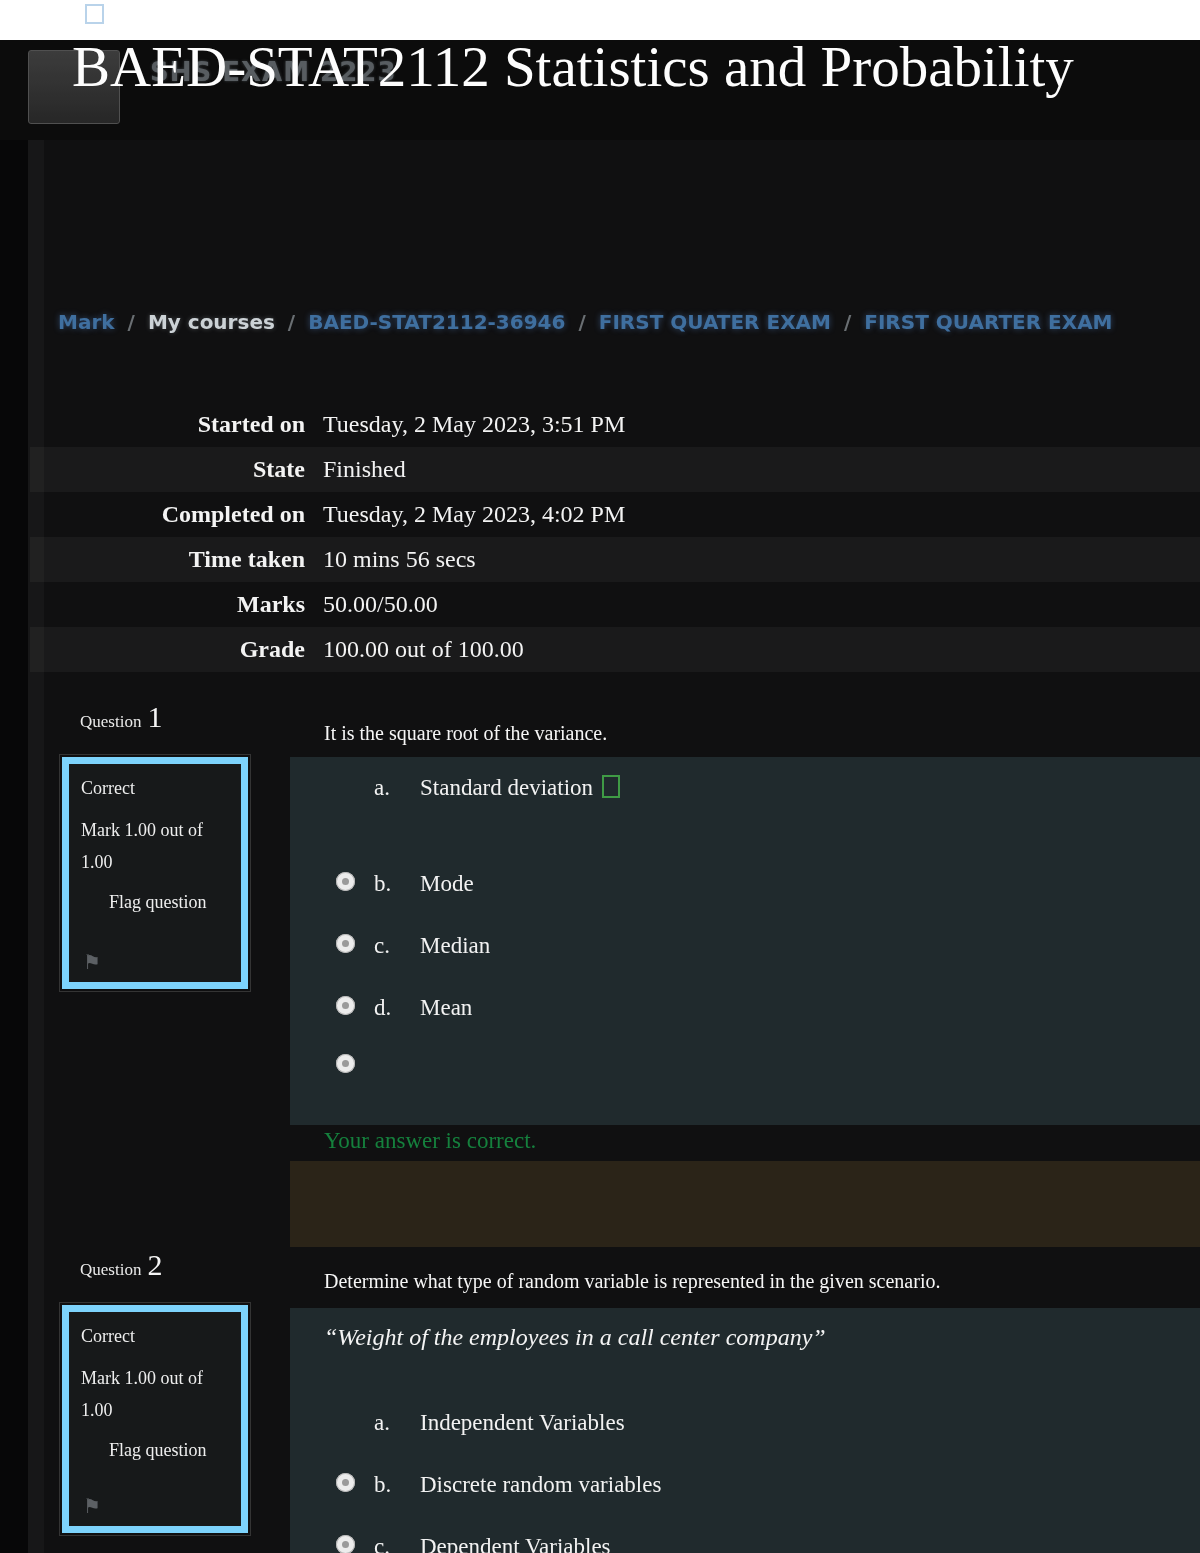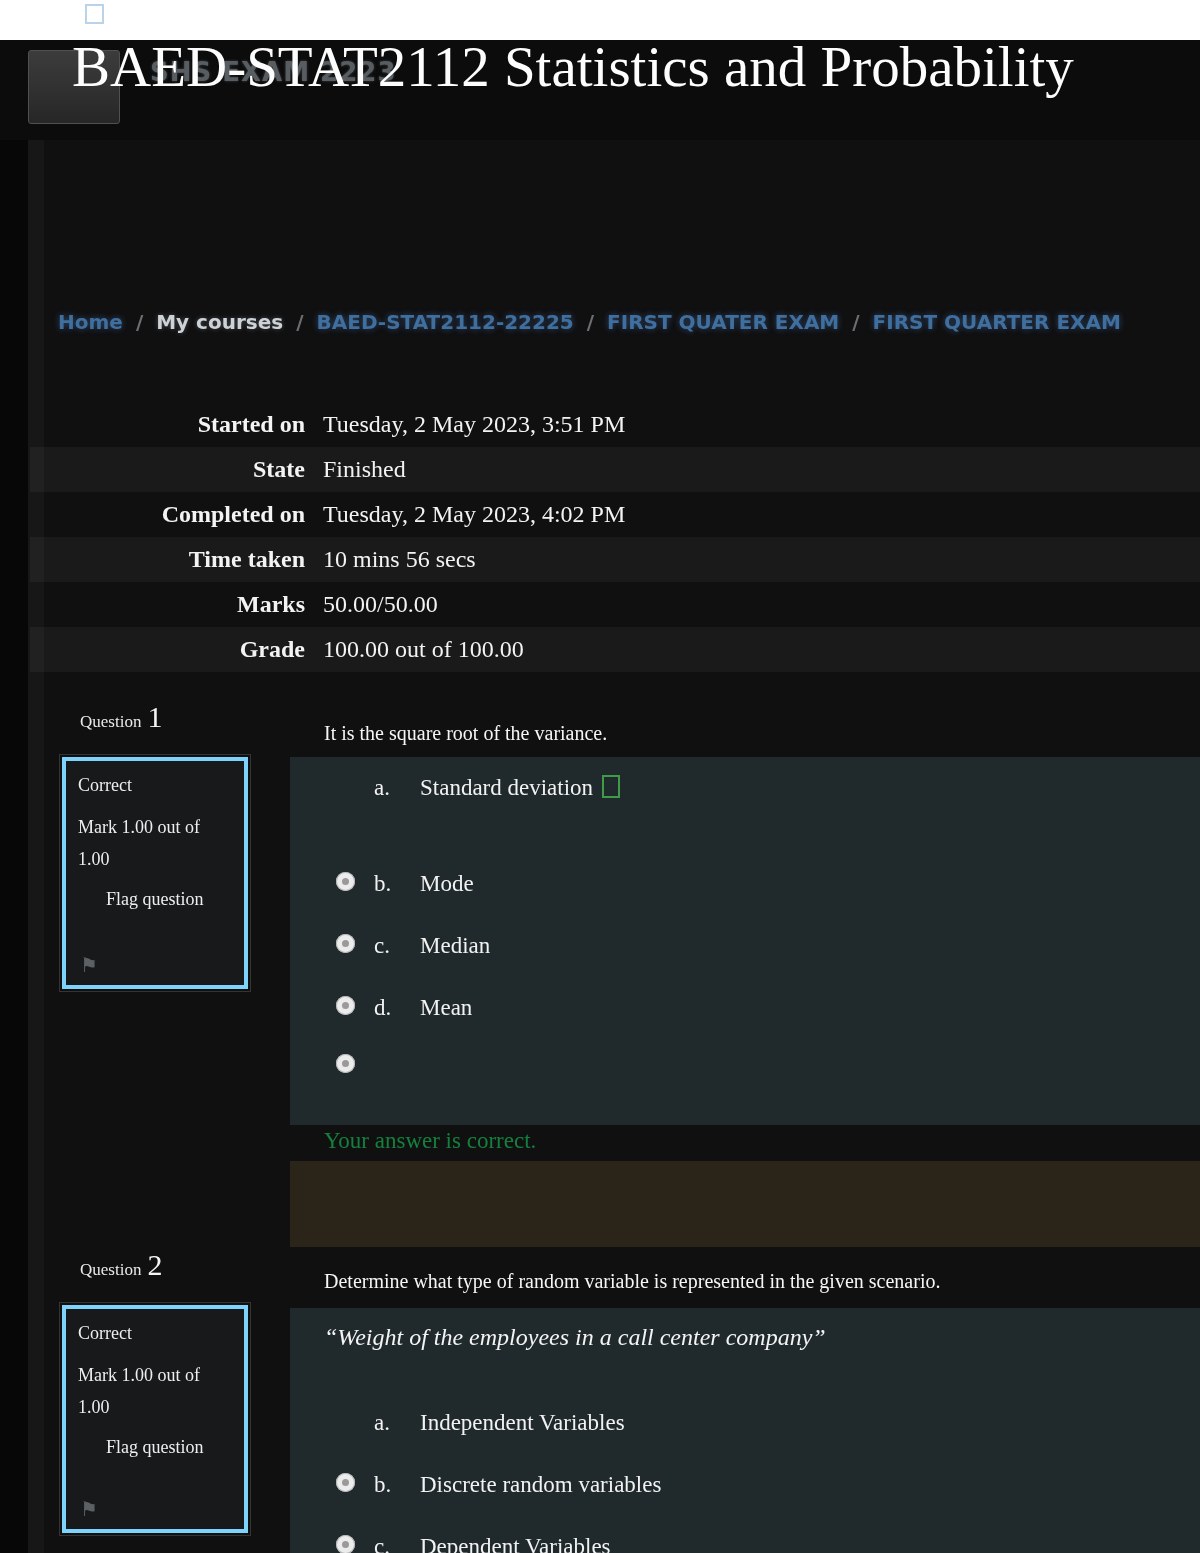--- a/index.html
+++ b/index.html
@@ -36,21 +36,21 @@
   .srow:nth-child(even){background:rgba(255,255,255,.045);}
   .slabel{width:275px;text-align:right;padding-right:18px;font-weight:600;}
   .svalue{flex:1;}
 
   
   .qlabel{color:#e9e9e9;font-size:17px;}
   .qlabel .qnum{font-size:30px;margin-left:6px;color:#f5f5f5;}
   .qlabel1{left:80px;top:700px;}
   .qlabel2{left:80px;top:1248px;}
 
-  .infobox{left:62px;width:186px;background:#17191a;border:4px solid #7dd3fc;
+  .infobox{left:62px;width:186px;background:#17191a;border:7px solid #7dd3fc;
            outline:1px solid #343434;outline-offset:2px;color:#eeeeee;font-size:18px;
            padding:14px 12px;box-sizing:border-box;}
   .infobox1{top:757px;height:232px;}
   .infobox2{top:1305px;height:228px;}
   .status{margin-bottom:16px;}
   .mark{line-height:1.75;margin-bottom:14px;}
   .flagline{padding-left:28px;cursor:pointer;}
   .flagicon{position:absolute;left:14px;bottom:8px;font-size:20px;color:#5c6064;
             font-family:"DejaVu Sans", sans-serif;}
 
@@ -88,25 +88,25 @@
   <div class="abs header">
     <div class="abs logoPh"></div>
     <div class="abs ghost">SHS EXAM 2223</div>
     <h1 class="abs title">BAED-STAT2112 Statistics and Probability</h1>
   </div>
 
   <div class="abs gutterA"></div>
   <div class="abs gutterB"></div>
 
   <nav class="abs breadcrumb">
-    <span class="bc-link">Home</span>
+    <span class="bc-link">Mark</span>
     <span class="bc-sep">/</span>
     <span class="bc-current">My courses</span>
     <span class="bc-sep">/</span>
-    <span class="bc-link">BAED-STAT2112-22225</span>
+    <span class="bc-link">BAED-STAT2112-36946</span>
     <span class="bc-sep">/</span>
     <span class="bc-link">FIRST QUATER EXAM</span>
     <span class="bc-sep">/</span>
     <span class="bc-link">FIRST QUARTER EXAM</span>
   </nav>
 
   <section class="abs summary">
     <div class="srow">
       <div class="slabel">Started on</div>
       <div class="svalue">Tuesday, 2 May 2023, 3:51 PM</div>

